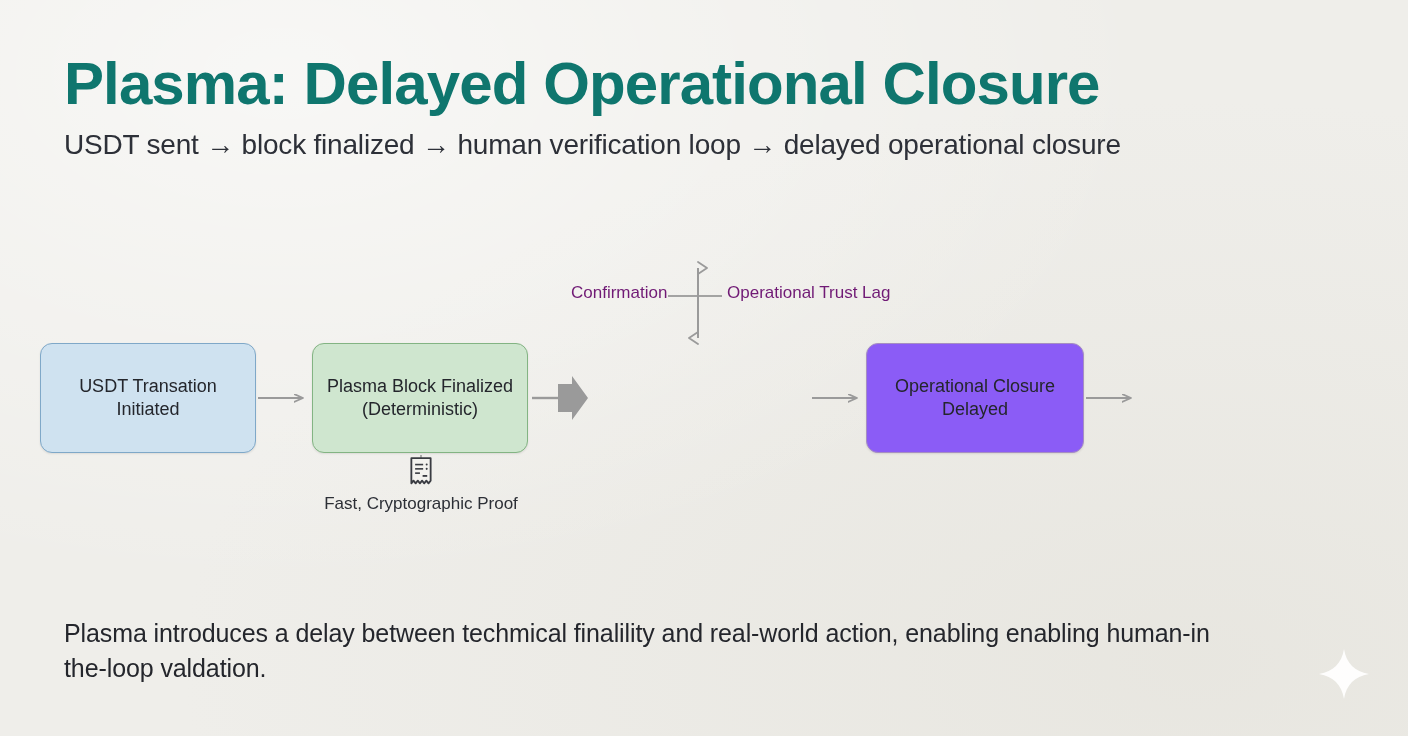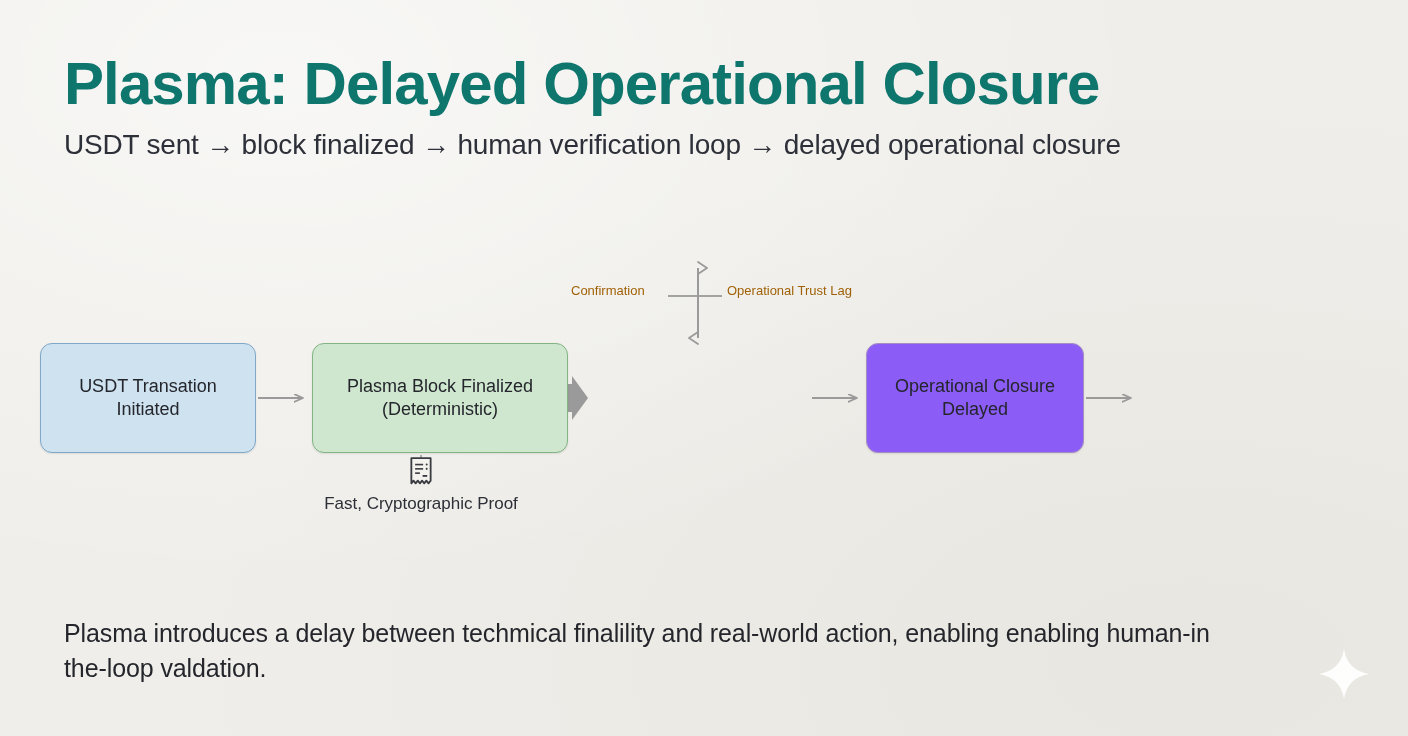--- a/index.html
+++ b/index.html
@@ -97,39 +97,39 @@
 
   
   .node.blue   { background: #cfe2f0; border-color: #7fa8c8; }
   .node.green  { background: #cfe6cf; border-color: #83b483; }
   .node.orange { background: #f7e1c2; border-color: #d8a85e; }
   .node.purple { background: #8b5cf6; border-color: #a68ec2; }
   .node.red    { background: #f2c9c3; border-color: #c9807a; }
 
   
   #node-usdt      { left: 40px;   top: 343px; width: 216px; height: 110px; }
-  #node-plasma    { left: 312px;  top: 343px; width: 256px; height: 110px; }
+  #node-plasma    { left: 312px;  top: 343px; width: 216px; height: 110px; }
   #node-human     { left: 586px;  top: 345px; width: 224px; height: 113px; }
   #node-closure   { left: 866px;  top: 343px; width: 218px; height: 110px; }
   #node-released  { left: 1140px; top: 343px; width: 216px; height: 110px; }
 
   
   .connectors {
     position: absolute;
     left: 0; top: 0;
     width: 1408px;
     height: 736px;
     z-index: 1;
   }
 
   
   .anno-label {
     position: absolute;
-    font-size: 13px;
-    color: #a16207;
+    font-size: 17px;
+    color: #701a75;
     white-space: nowrap;
     z-index: 2;
   }
   #label-confirmation { left: 571px; top: 283px; }
   #label-trust-lag    { left: 727px; top: 283px; text-align: right; }
 
   
   .badge-group {
     position: absolute;
     left: 312px;

